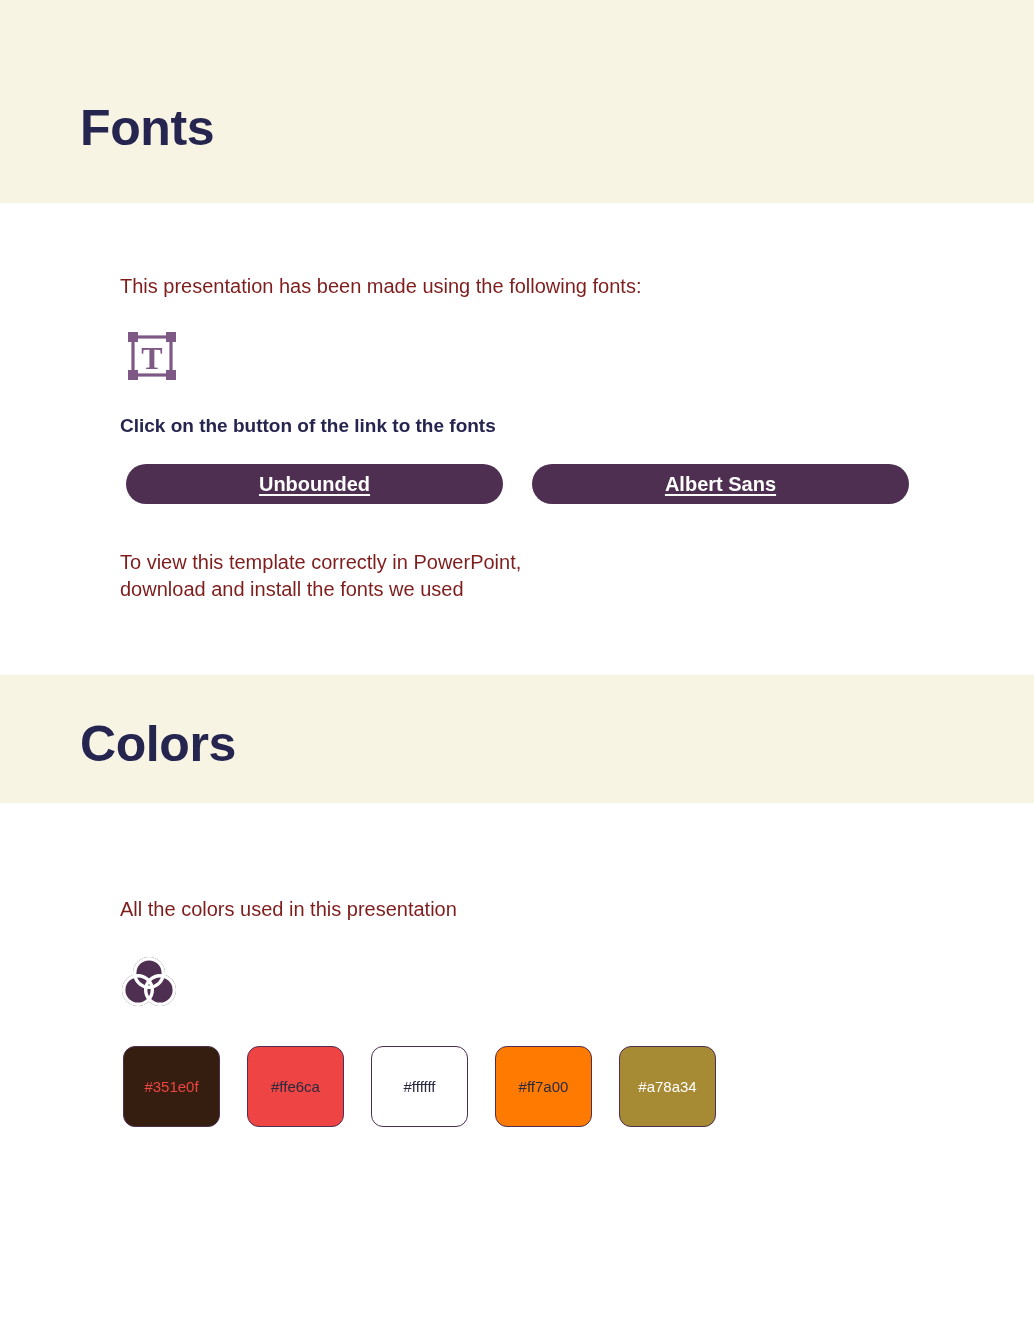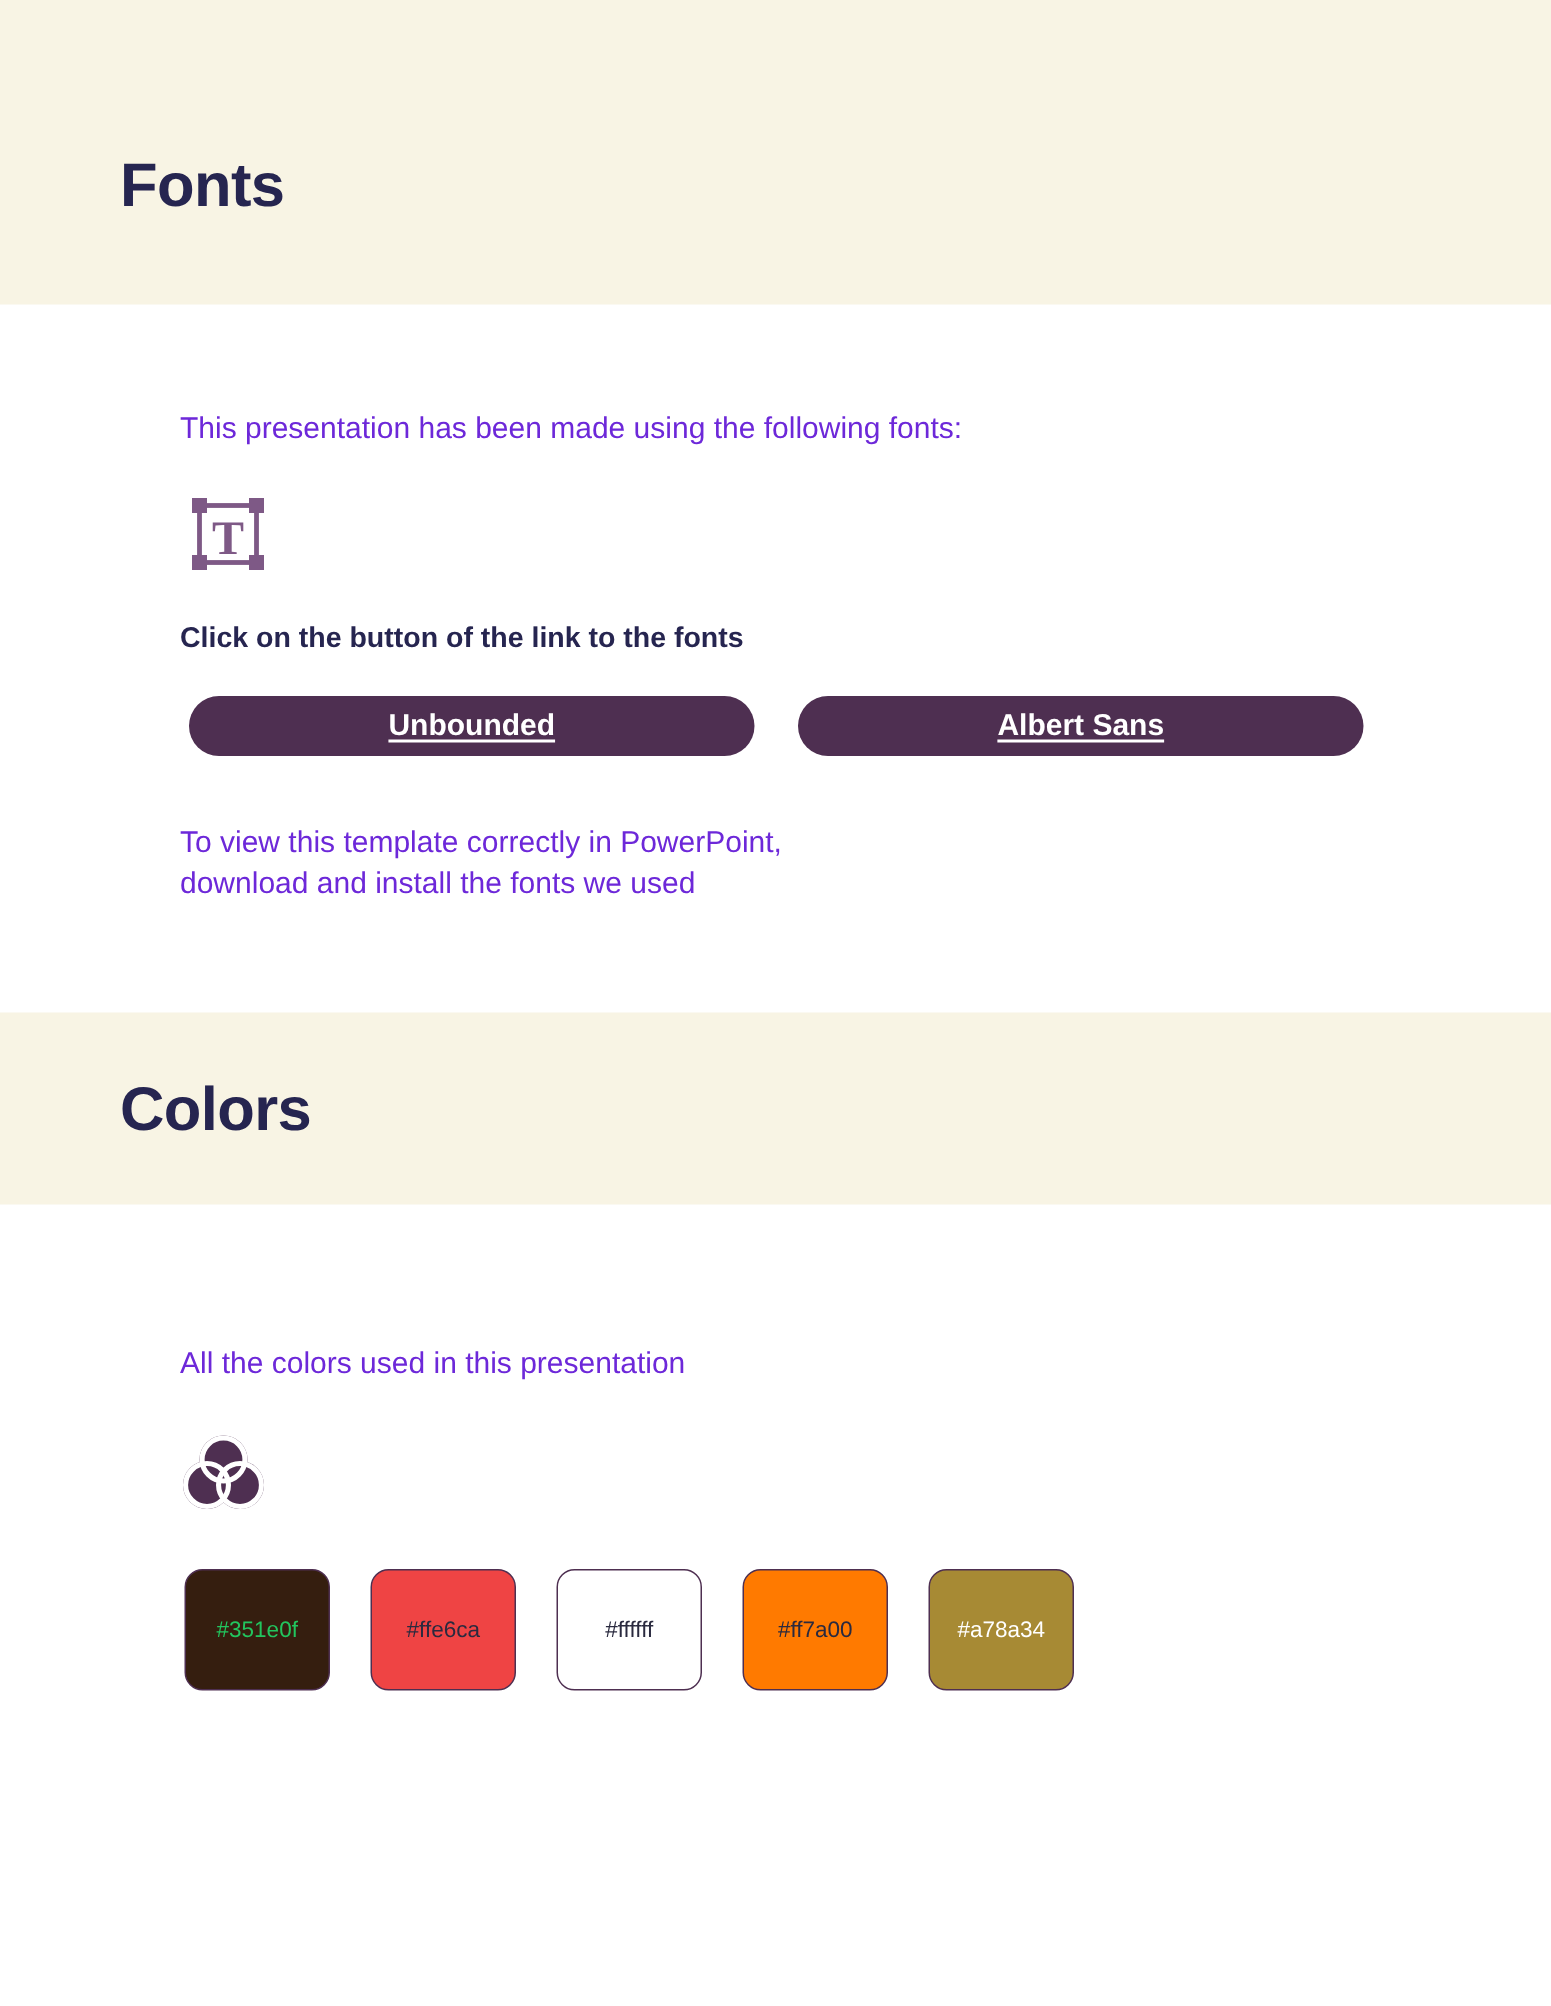--- a/index.html
+++ b/index.html
@@ -22,37 +22,37 @@
     left: 0;
     width: 1034px;
     background: #f8f4e4;
   }
   .band-fonts  { top: 0;   height: 203px; }
   .band-colors { top: 675px; height: 128px; }
 
   .section-title {
     position: absolute;
     left: 80px;
-    font-size: 41px;
+    font-size: 50px;
     font-weight: bold;
     letter-spacing: -0.4px;
     color: #262550;
     margin: 0;
     line-height: 1;
   }
   .title-fonts  { top: 103px; }
   .title-colors { top: 719px; }
 
   
   .para {
     position: absolute;
     left: 120px;
     font-size: 20px;
     line-height: 27px;
-    color: #6d28d9;
+    color: #7f1d1d;
     margin: 0;
   }
   .para-intro  { top: 273px; }
   .para-footer { top: 549px; }
   .para-colors { top: 896px; }
 
   .para-bold {
     position: absolute;
     left: 120px;
     top: 415px;
@@ -176,21 +176,21 @@
       </g>
       <g fill="none" stroke="#ffffff" stroke-width="3.4">
         <circle cx="29" cy="21" r="14.3"></circle>
         <circle cx="18" cy="38" r="14.3"></circle>
         <circle cx="40" cy="38" r="14.3"></circle>
       </g>
     </svg>
   </span>
 
   <div class="swatches">
-      <div class="swatch" style="background: rgb(53, 30, 15); color: #22c55e;">
+      <div class="swatch" style="background: rgb(53, 30, 15); color: #ef4444;">
         <span>#351e0f</span>
       </div>
       <div class="swatch" style="background: #ef4444; color: rgb(42, 42, 63);">
         <span>#ffe6ca</span>
       </div>
       <div class="swatch" style="background: rgb(255, 255, 255); color: rgb(42, 42, 63);">
         <span>#ffffff</span>
       </div>
       <div class="swatch" style="background: rgb(255, 122, 0); color: rgb(42, 42, 63);">
         <span>#ff7a00</span>

